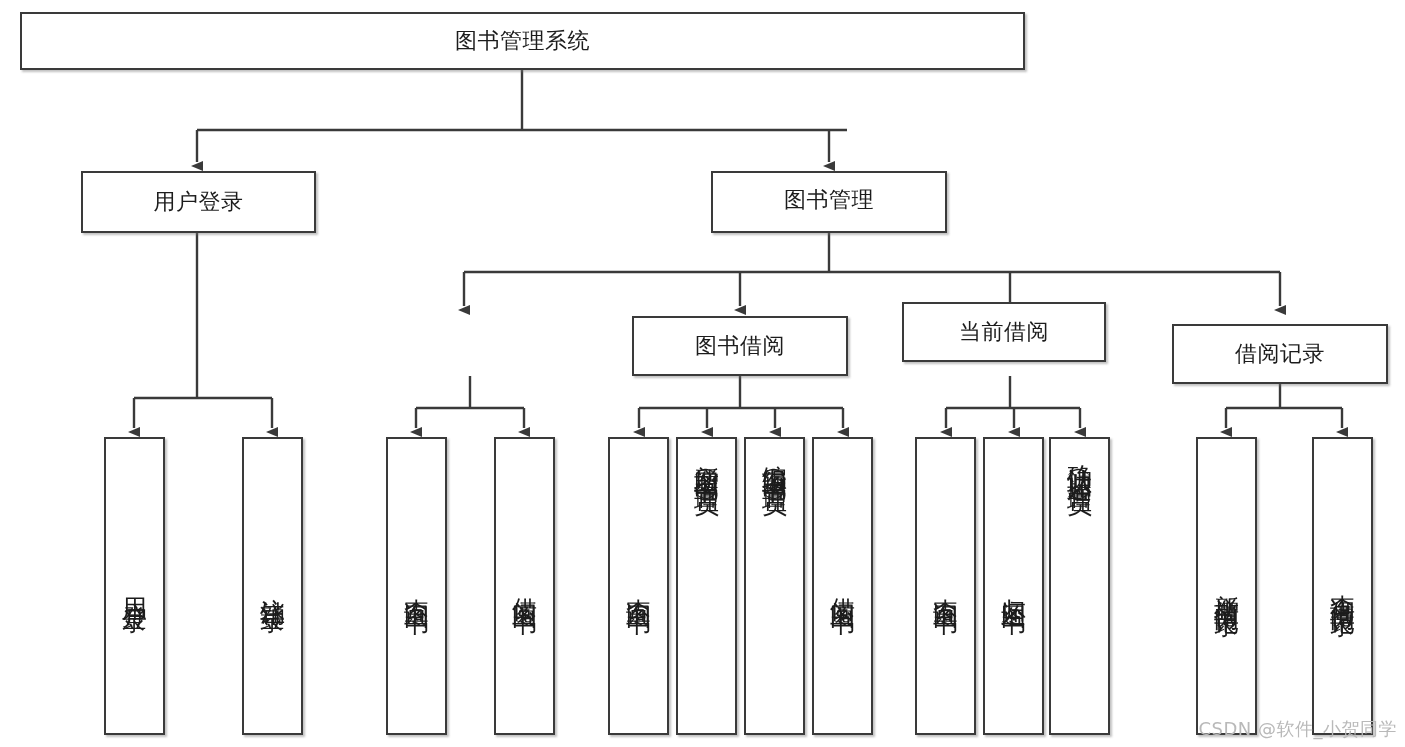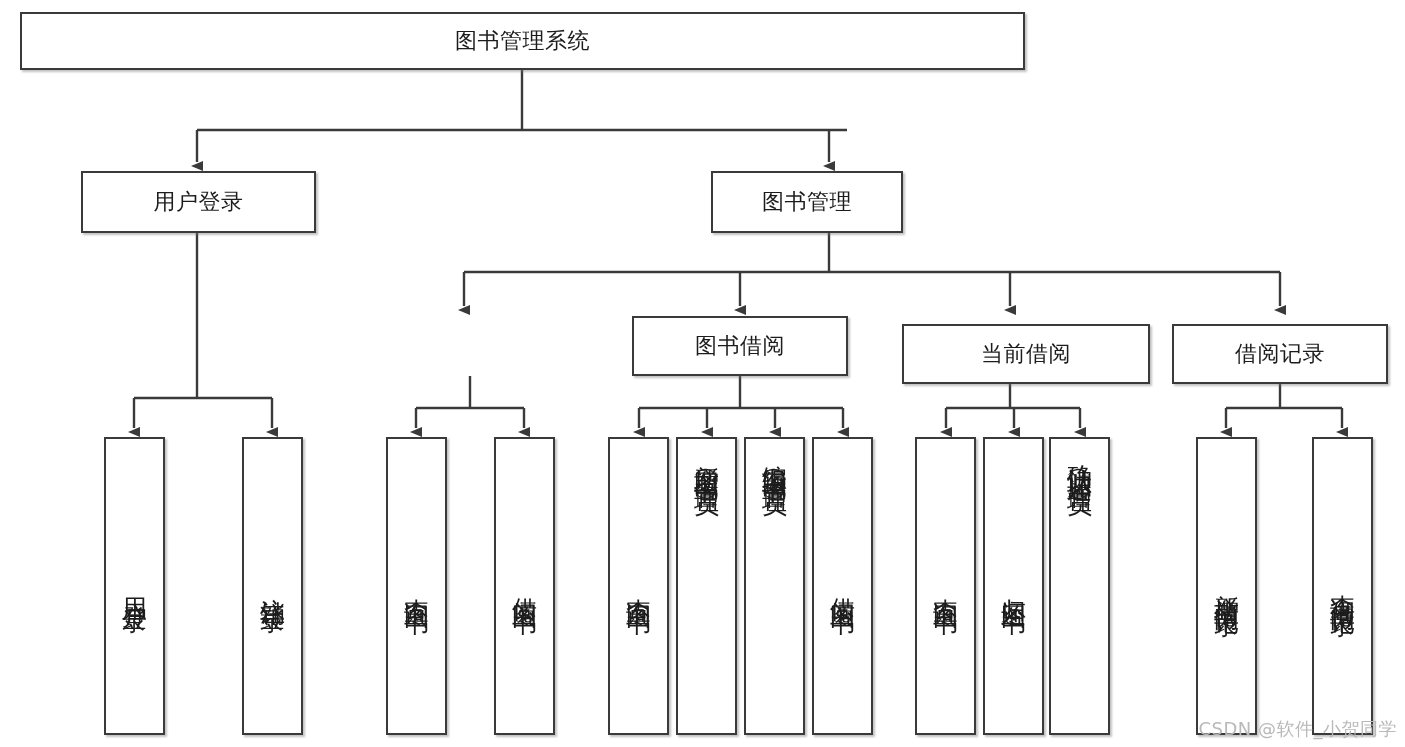--- a/index.html
+++ b/index.html
@@ -130,28 +130,28 @@
     </g>
   </svg>
 
   <div class="node" style="left:20px; top:12px; width:1005px; height:58px;">
     <span class="node-label">图书管理系统</span>
   </div>
 
   <div class="node" style="left:81px; top:171px; width:235px; height:62px;">
     <span class="node-label">用户登录</span>
   </div>
-  <div class="node" style="left:711px; top:171px; width:192px; height:62px;">
+  <div class="node" style="left:711px; top:171px; width:236px; height:62px;font-family:Liberation Mono, monospace;">
     <span class="node-label">图书管理</span>
   </div>
 
   <div class="node" style="left:632px; top:316px; width:216px; height:60px;">
     <span class="node-label">图书借阅</span>
   </div>
-  <div class="node" style="left:902px; top:324px; width:248px; height:60px;">
+  <div class="node" style="left:902px; top:302px; width:204px; height:60px;">
     <span class="node-label">当前借阅</span>
   </div>
   <div class="node" style="left:1172px; top:316px; width:216px; height:60px;margin-top:8px;">
     <span class="node-label">借阅记录</span>
   </div>
 
   <div class="node vertical centered" style="left:104px; top:437px; width:61px; height:298px;">
     <span class="node-label">用户登录</span>
   </div>
   <div class="node vertical centered" style="left:242px; top:437px; width:61px; height:298px;">

